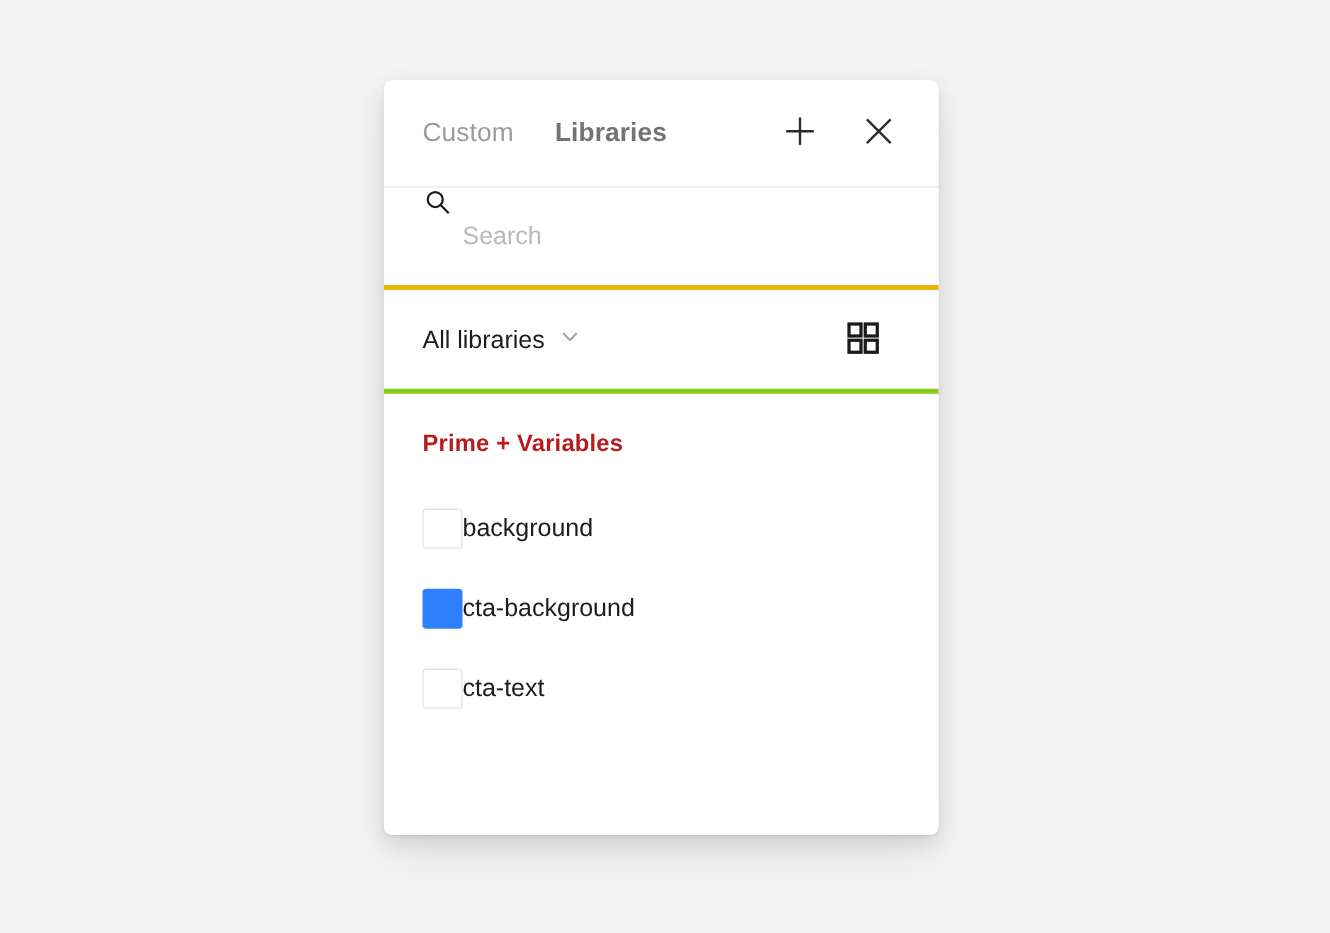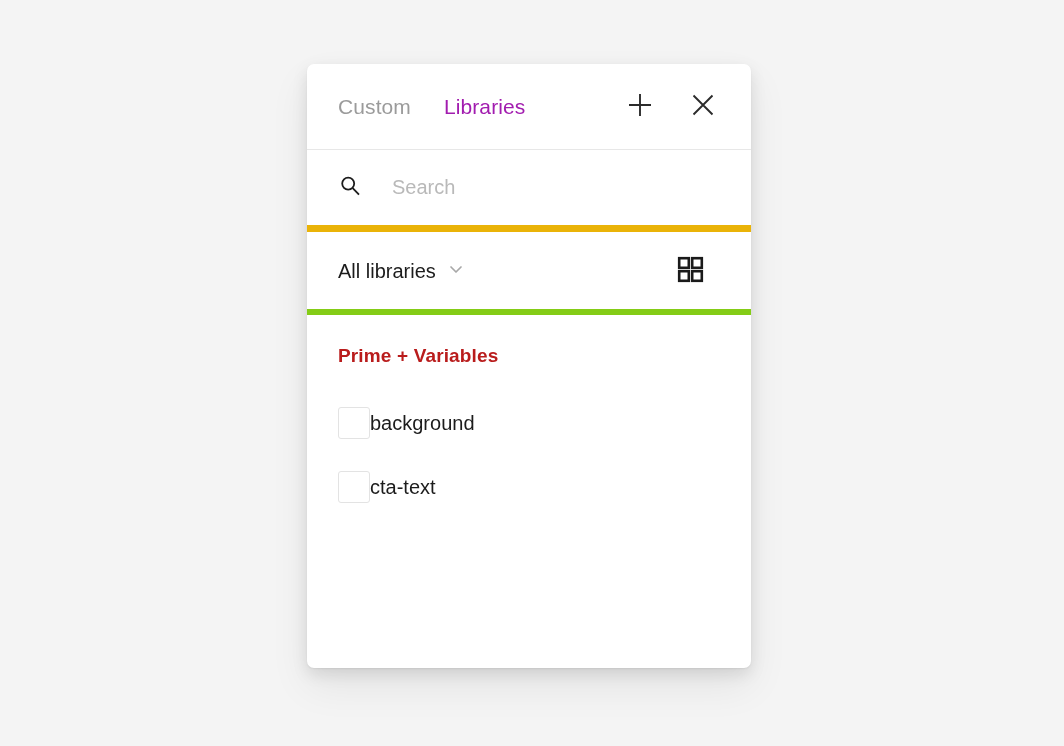--- a/index.html
+++ b/index.html
@@ -60,22 +60,22 @@
     letter-spacing: 0.1px;
     line-height: 1;
     cursor: pointer;
     white-space: nowrap;
   }
   .tab.inactive {
     color: #9b9b9b;
     font-weight: 400;
   }
   .tab.active {
-    color: #a21caf;
-    font-weight: 400;
+    color: #737373;
+    font-weight: 700;
   }
   .header-actions {
     display: flex;
     align-items: center;
     gap: 29px;
   }
   .icon-btn {
     width: 34px;
     height: 34px;
     display: flex;
@@ -85,25 +85,24 @@
     background: none;
     border: none;
     padding: 0;
   }
 
   
   .search-row {
     height: 82px;
     flex: 0 0 82px;
     display: flex;
-    align-items: center;
     padding: 0 31px;
     box-sizing: border-box;
-    border-bottom: 7px solid #eab308;
-    gap: 30px;
+    border-bottom: 4px solid #eab308;
+    gap: 8px;
   }
   .search-input {
     border: none;
     outline: none;
     flex: 1 1 auto;
     font-family: "Liberation Sans", sans-serif;
     font-size: 20px;
     color: #1c1c1c;
     background: transparent;
     padding: 0;
@@ -114,21 +113,21 @@
   }
 
   
   .filter-row {
     height: 83px;
     flex: 0 0 83px;
     display: flex;
     align-items: center;
     padding: 0 44px 0 31px;
     box-sizing: border-box;
-    border-bottom: 6px solid #84cc16;
+    border-bottom: 4px solid #84cc16;
   }
   .filter-select {
     display: flex;
     align-items: center;
     gap: 11px;
     cursor: pointer;
     flex: 1 1 auto;
   }
   .filter-label {
     font-size: 20px;
@@ -236,20 +235,24 @@
 
     <div class="list">
       <div class="group-title">Prime + Variables</div>
 
       <div class="swatch-row">
         <span class="swatch bordered" style="background-color: rgb(255, 255, 255);"></span>
         <span class="swatch-label">background</span>
       </div>
 
 
+      <div class="swatch-row">
+        <span class="swatch" style="background-color: rgb(47, 128, 255);"></span>
+        <span class="swatch-label">cta-background</span>
+      </div>
 
       <div class="swatch-row">
         <span class="swatch bordered" style="background-color: rgb(255, 255, 255);"></span>
         <span class="swatch-label">cta-text</span>
       </div>
     </div>
 
   </div>
 </div>
 

